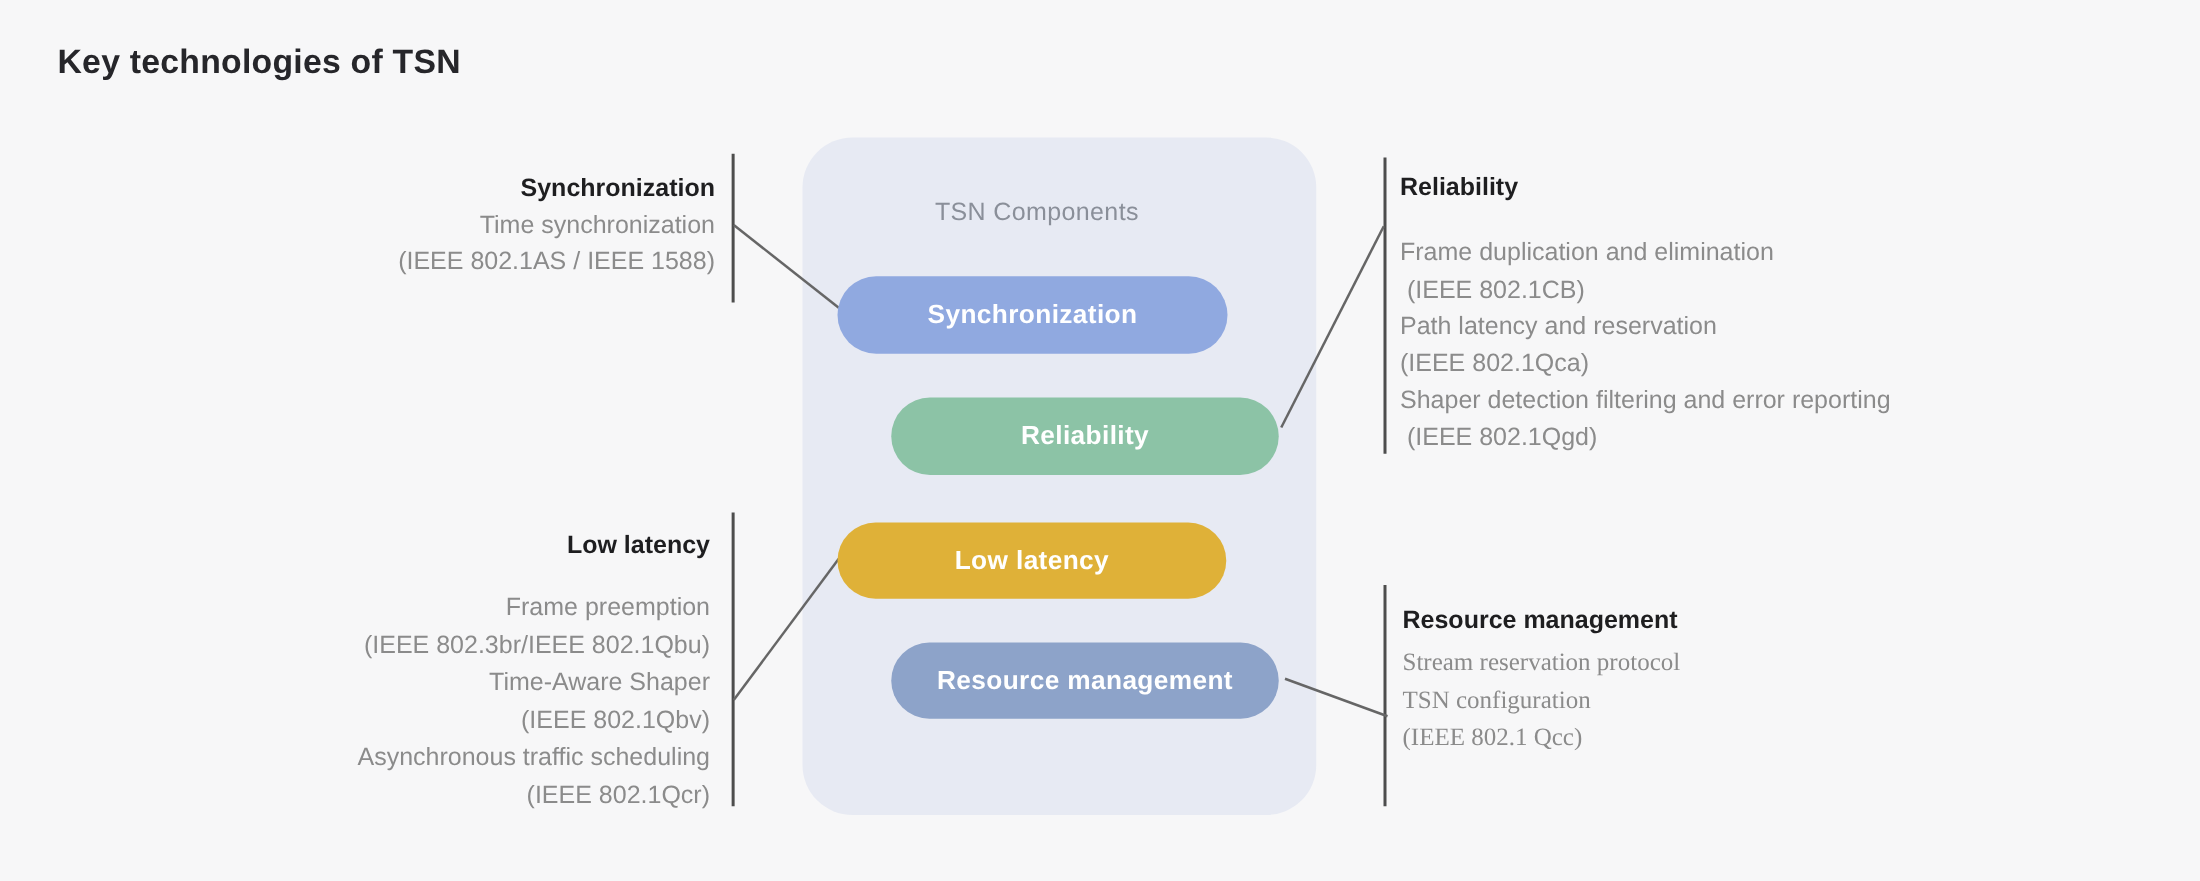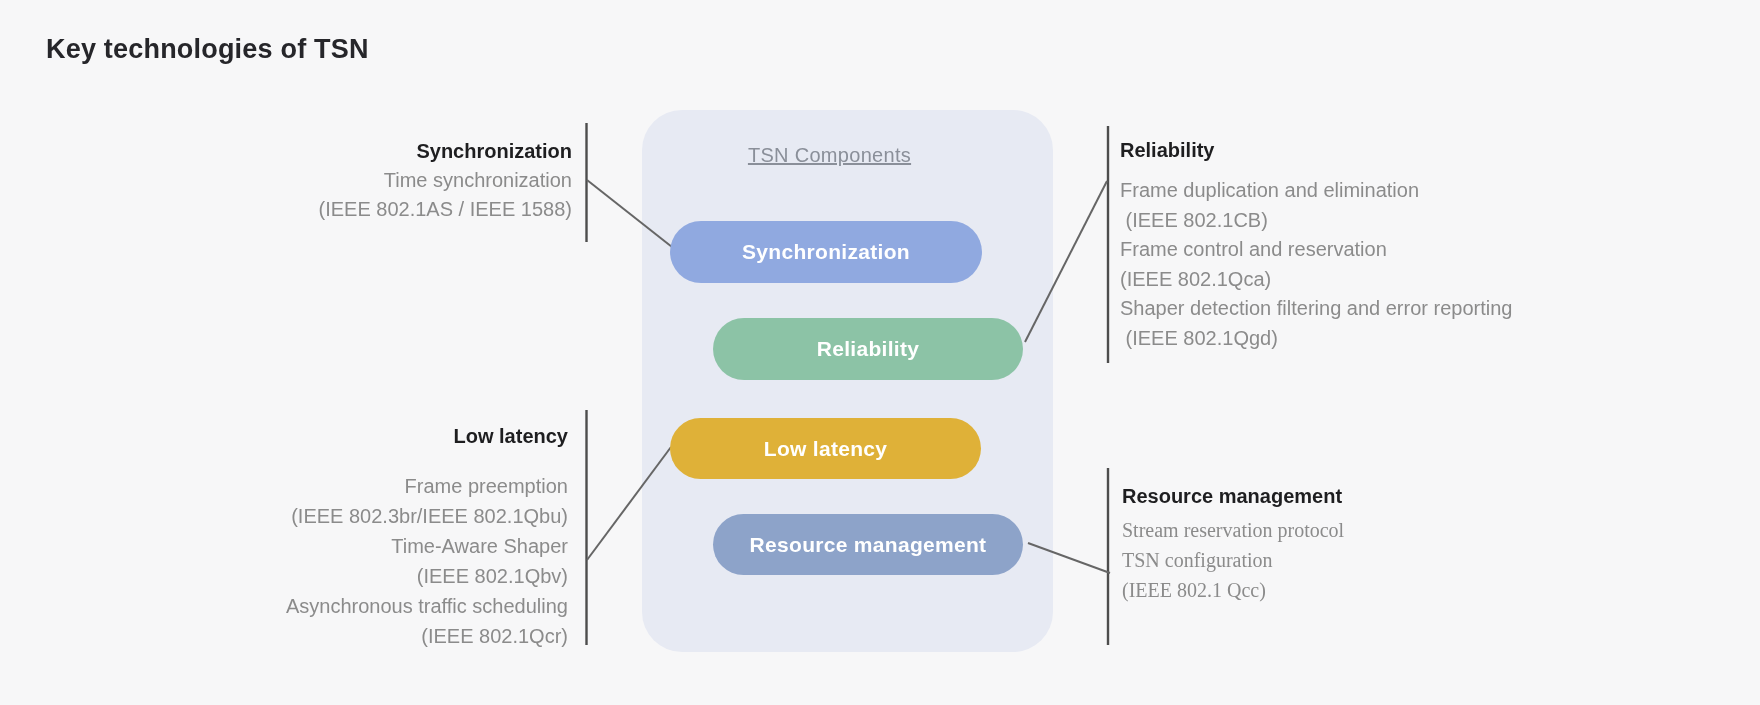--- a/index.html
+++ b/index.html
@@ -12,22 +12,22 @@
   .page-title{
     position:absolute;left:46px;top:32px;
     font-size:27px;line-height:34px;font-weight:600;color:#26262a;
     letter-spacing:.2px;
   }
   .panel{
     position:absolute;left:642px;top:110px;width:411px;height:542px;
     background:#e7eaf3;border-radius:40px;
   }
   .panel-label{
-    position:absolute;left:642px;top:144px;width:375px;
-    text-align:center;font-size:20px;color:#8a8f99;letter-spacing:.3px;text-decoration:underline;
+    position:absolute;left:642px;top:159px;width:375px;
+    text-align:center;font-size:20px;color:#8a8f99;letter-spacing:.3px;
   }
   .pill{
     position:absolute;display:flex;align-items:center;justify-content:center;
     border-radius:31px;color:#ffffff;font-size:21px;font-weight:600;
     letter-spacing:.3px;
   }
   .pill-sync{left:670px;top:221px;width:312px;height:62px;}
   .pill-rel{left:713px;top:318px;width:310px;height:62px;}
   .pill-lat{left:670px;top:418px;width:311px;height:61px;}
   .pill-res{left:713px;top:514px;width:310px;height:61px;}
@@ -38,21 +38,21 @@
     font-size:20px;line-height:30px;font-weight:700;color:#1e1e20;
   }
   .anno-lines{font-size:20px;color:#8b8b8b;}
   .anno-lines .ln{line-height:29px;}
   .anno-sync{top:136px;right:1188px;width:420px;}
   .anno-sync .anno-lines{margin-top:0;}
   .anno-lat{top:421px;right:1192px;width:440px;}
   .anno-lat .anno-lines{margin-top:20px;}
   .anno-lat .ln{line-height:30px;}
   .anno-rel{top:135px;left:1120px;width:560px;}
-  .anno-rel .anno-lines{margin-top:11px;}
+  .anno-rel .anno-lines{margin-top:23px;}
   .anno-rel .ln{line-height:29.5px;}
   .anno-res{top:481px;left:1122px;width:440px;}
   .anno-res .anno-lines{margin-top:4px;}
   .anno-res .ln{line-height:30px;font-family:Liberation Serif, serif;}
   .lines-svg{
     position:absolute;left:0;top:0;width:1760px;height:705px;
     pointer-events:none;
   }
 </style>
 </head>
@@ -93,21 +93,21 @@
     <div class="ln">Time synchronization</div>
     <div class="ln">(IEEE 802.1AS / IEEE 1588)</div>
   </div>
 </div>
 
 <div class="anno right anno-rel">
   <div class="anno-heading">Reliability</div>
   <div class="anno-lines">
     <div class="ln">Frame duplication and elimination</div>
     <div class="ln">&nbsp;(IEEE 802.1CB)</div>
-    <div class="ln">Frame control and reservation</div>
+    <div class="ln">Path latency and reservation</div>
     <div class="ln">(IEEE 802.1Qca)</div>
     <div class="ln">Shaper detection filtering and error reporting</div>
     <div class="ln">&nbsp;(IEEE 802.1Qgd)</div>
   </div>
 </div>
 
 <div class="anno left anno-lat">
   <div class="anno-heading">Low latency</div>
   <div class="anno-lines">
     <div class="ln">Frame preemption</div>

